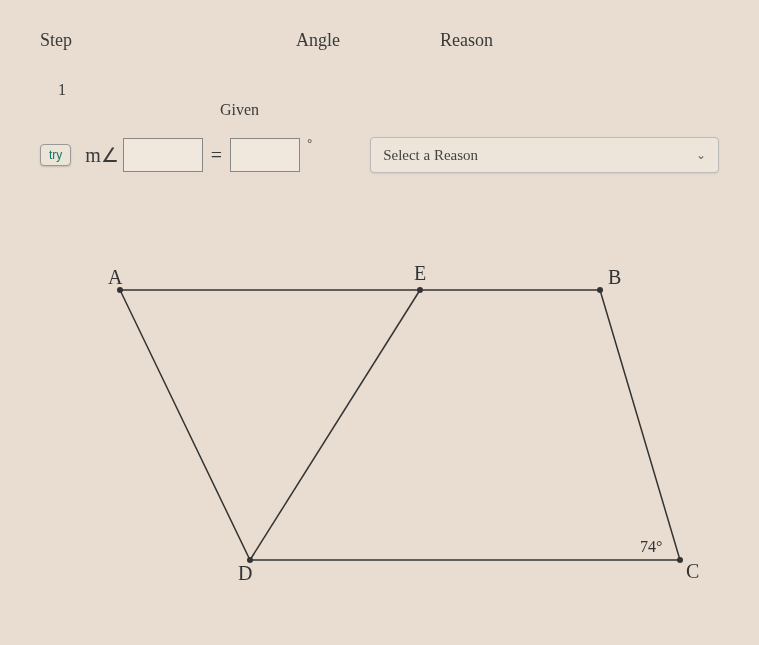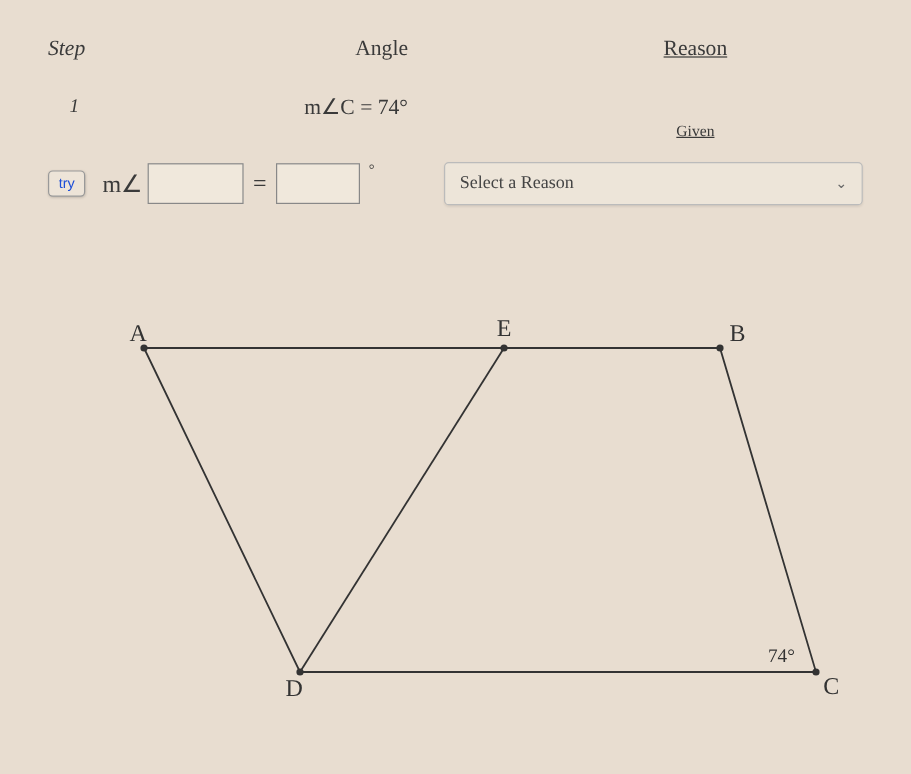--- a/index.html
+++ b/index.html
@@ -9,43 +9,43 @@
       background: #e8ddd0;
       font-family: 'Times New Roman', serif;
       color: #3a3a3a;
       padding: 30px 40px;
       position: relative;
     }
     .header-row {
       display: flex;
       margin-bottom: 10px;
     }
-    .col-step { width: 80px; text-align: left; font-size: 18px; font-style: italic; }
+    .col-step { width: 80px; text-align: left; font-size: 18px; }
     .col-angle { width: 220px; text-align: right; font-size: 18px; }
-    .col-reason { flex: 1; text-align: center; font-size: 18px; padding-left: 100px; text-decoration: underline; }
+    .col-reason { flex: 1; text-align: left; font-size: 18px; padding-left: 100px; }
     .step1-row {
       display: flex;
       align-items: center;
       margin-bottom: 18px;
     }
     .step1-row .col-step { font-size: 16px; padding-left: 18px; }
     .step1-row .col-angle { font-size: 18px; }
-    .step1-row .col-reason { font-size: 13px; margin-top: 40px; }
+    .step1-row .col-reason { font-size: 16px; margin-top: 40px; }
     .input-row {
       display: flex;
       align-items: center;
     }
     .try-btn {
       border: 1px solid #999;
       background: #ede4d8;
       border-radius: 4px;
       font-size: 12px;
       padding: 3px 8px;
       cursor: pointer;
-      color: #1d4ed8;
+      color: #0f766e;
       margin-right: 14px;
       box-shadow: 0 1px 2px rgba(0,0,0,0.15);
     }
     .m-angle {
       font-size: 20px;
       font-family: 'Times New Roman', serif;
       margin-right: 4px;
     }
     .angle-input {
       width: 80px;
@@ -128,21 +128,20 @@
 <body>
 
 <div class="header-row">
   <div class="col-step">Step</div>
   <div class="col-angle">Angle</div>
   <div class="col-reason">Reason</div>
 </div>
 
 <div class="step1-row">
   <div class="col-step">1</div>
-  <div class="col-angle">m∠C = 74°</div>
   <div class="col-reason">Given</div>
 </div>
 
 <div class="input-row">
   <button class="try-btn">try</button>
   <span class="m-angle">m∠</span>
   <input class="angle-input" type="text" style="">
   <span class="equals">=</span>
   <span class="deg-input-wrap">
     <input class="deg-input" type="text" style="">

